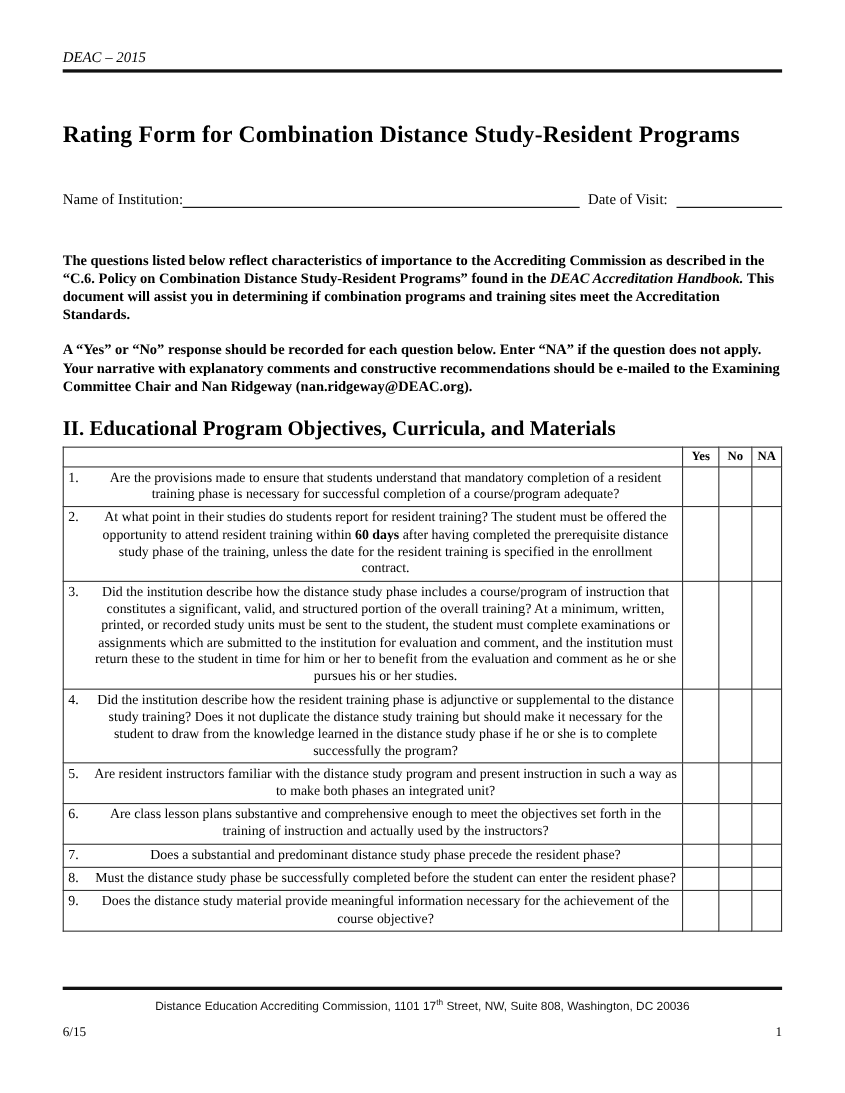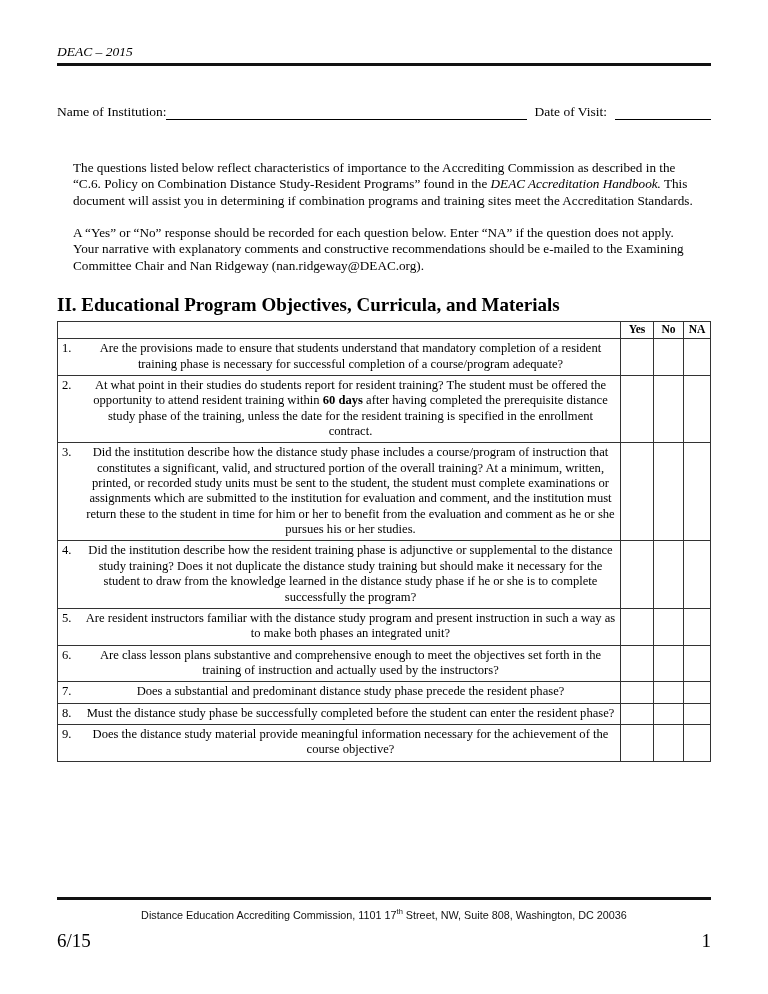--- a/index.html
+++ b/index.html
@@ -49,21 +49,22 @@
     display: inline-block;
   }
   .blank.name  { flex: 1 1 auto; margin-right: 8px; }
   .blank.date  { width: 96px; margin-left: 8px; }
   .date-label  { white-space: nowrap; }
 
   
   .para {
     font-size: 13.2px;
     line-height: 1.24;
-    margin: 16px;
+    margin: 0;
+    font-weight: bold;
   }
   .para.first { margin-top: 40px; }
   .para.second { margin-top: 16px; }
   .italic { font-style: italic; }
 
   
   .section-heading {
     margin-top: 20px;
     margin-bottom: 5px;
     font-size: 19px;
@@ -112,33 +113,34 @@
     text-align: center;
     font-family: "Liberation Sans", sans-serif;
     font-size: 10.8px;
     color: #111;
   }
   .footer-address sup { font-size: 7.5px; }
   .footer-meta {
     display: flex;
     justify-content: space-between;
     margin-top: 9px;
-    font-size: 19px;
+    font-size: 12px;
   }
 </style>
 </head>
 <body>
 
 <div class="page">
   <div class="content">
 
     <div class="doc-header">
       <span>DEAC – 2015</span>
     </div>
 
+    <div class="title">Rating Form for Combination Distance Study-Resident Programs</div>
 
     <div class="name-row">
       <span>Name of Institution:</span>
       <span class="blank name"></span>
       <span class="date-label">Date of Visit:</span>
       <span class="blank date"></span>
     </div>
 
     <p class="para first"><span>The questions listed below reflect characteristics of importance to the Accrediting Commission as described in the “C.6. Policy on Combination Distance Study-Resident Programs” found in the </span><span class="italic">DEAC Accreditation Handbook.</span><span> This document will assist you in determining if combination programs and training sites meet the Accreditation Standards.</span></p>
 

